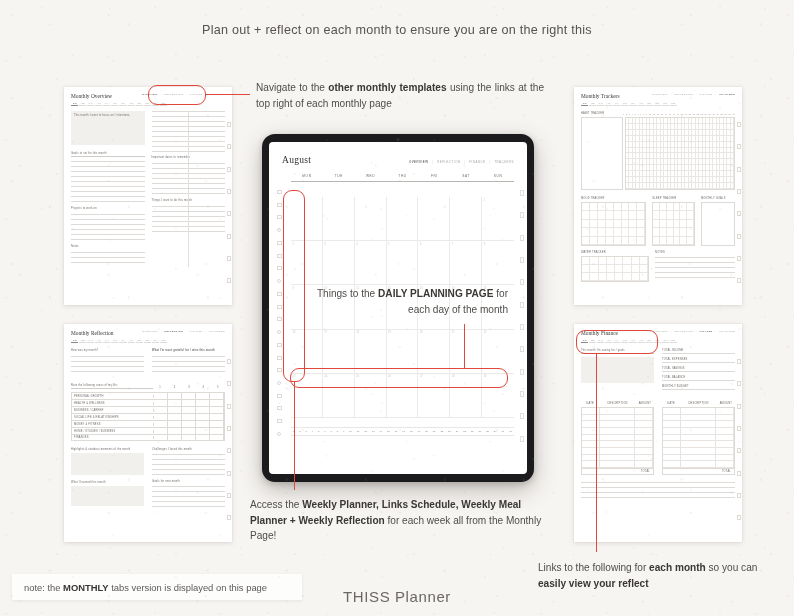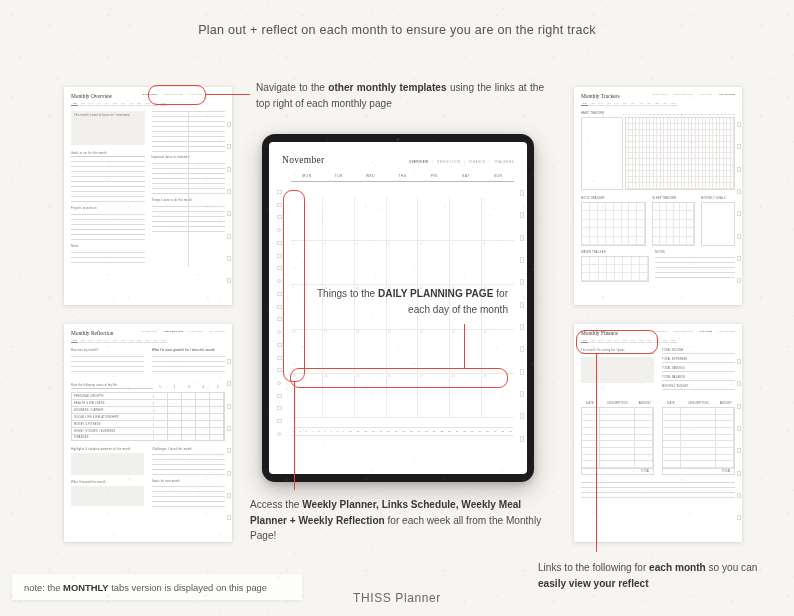--- a/index.html
+++ b/index.html
@@ -141,27 +141,27 @@
   .anno.right { text-align: right; }
 
   
   #note-bar {
     position: absolute; left: 12px; bottom: 16px; width: 290px; height: 26px;
     background: #fdfdfc; display: flex; align-items: center; padding-left: 12px;
     box-shadow: 0 1px 3px rgba(90,80,70,.10);
   }
   #note-text { font-size: 9.4px; color: #5c5956; }
   #note-text b { font-weight: 700; color: #3a3735; }
-  #brand { position: absolute; right: 0; left: 0; bottom: 11px; text-align: center; font-size: 12px; color: #6b6764; letter-spacing: .6px; }
+  #brand { position: absolute; right: 0; left: 0; bottom: 11px; text-align: center; font-size: 15px; color: #6b6764; letter-spacing: .6px; }
 </style>
 </head>
 <body>
 
 <div id="header">
-  <div id="page-subtitle">Plan out + reflect on each month to ensure you are on the right track</div>
+  <div id="page-subtitle">Plan out + reflect on each month to ensure you are on the right this</div>
 </div>
 
 <div class="page" id="pv-overview" style="left:64px; top:87px; width:168px; height:218px;">
   <div style="padding:6px 7px 0 7px;">
     <div style="display:flex; align-items:flex-start;">
       <div class="pg-title" style="font-size:5.4px;">Monthly Overview</div>
       <div class="navrow" style="margin-left:auto; width:78px;">
         <span class="nlink on">OVERVIEW</span>
         <span class="sep">|</span>
         <span class="nlink">REFLECTION</span>
@@ -1138,21 +1138,21 @@
       <i></i>
     <i></i>
       <i></i>
   </div>
 </div>
 
 <div id="tablet">
   <div id="tablet-camera"></div>
   <div id="tablet-screen">
     <div id="cal-head">
-      <div id="cal-month">November</div>
+      <div id="cal-month">August</div>
       <div id="cal-nav">
         <span class="nlink on">OVERVIEW</span>
         <span class="sep">|</span>
         <span class="nlink">REFLECTION</span>
         <span class="sep">|</span>
         <span class="nlink">FINANCE</span>
         <span class="sep">|</span>
         <span class="nlink">TRACKERS</span>
       </div>
     </div>

